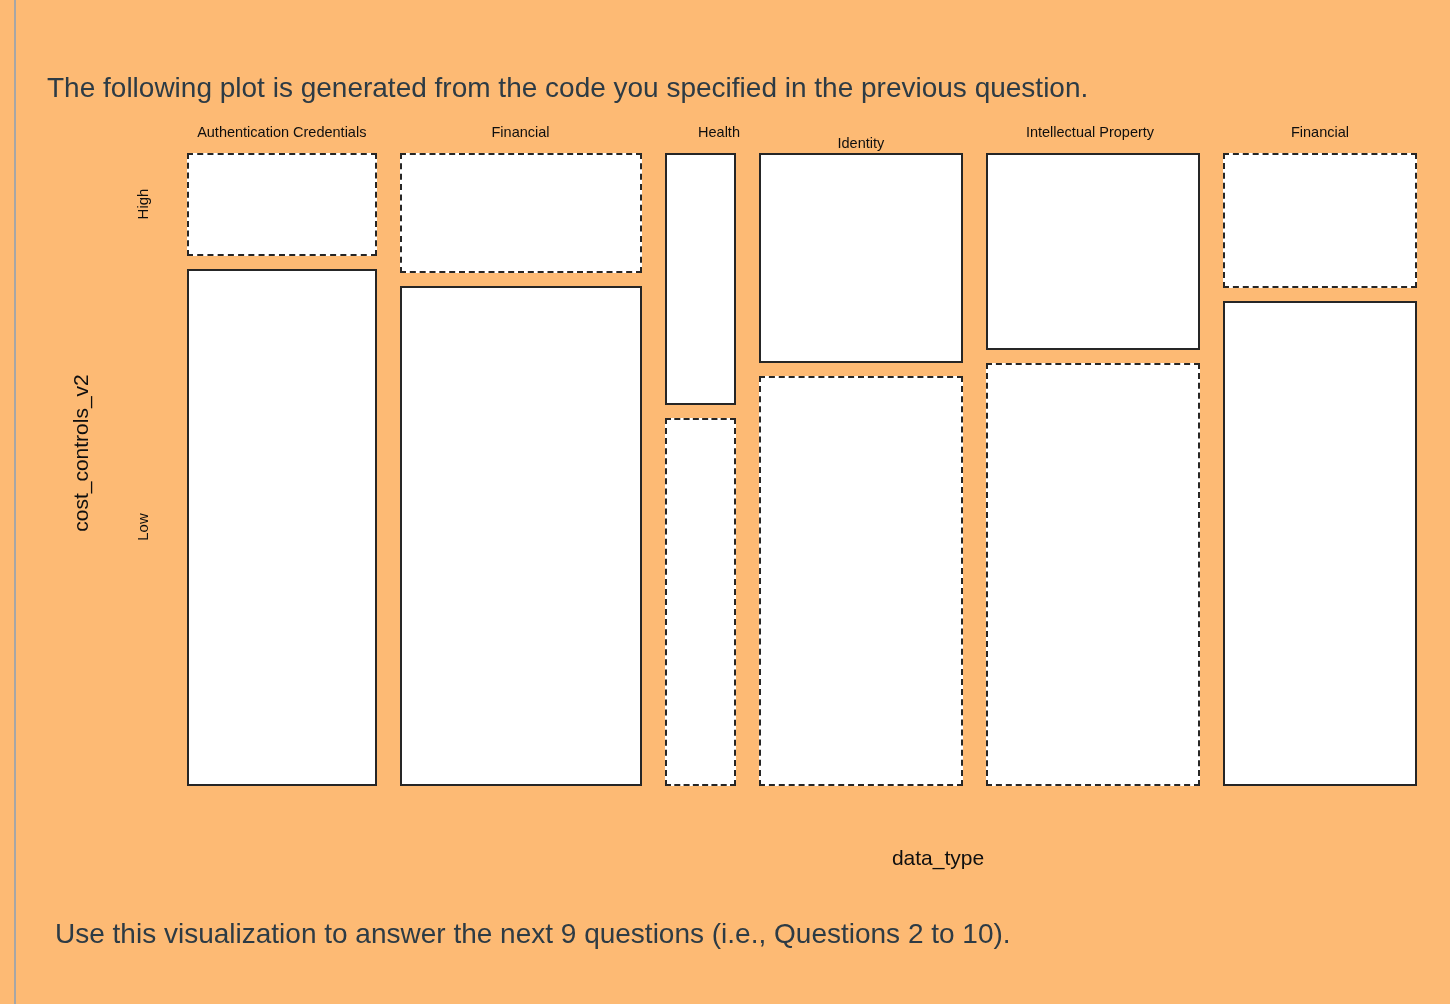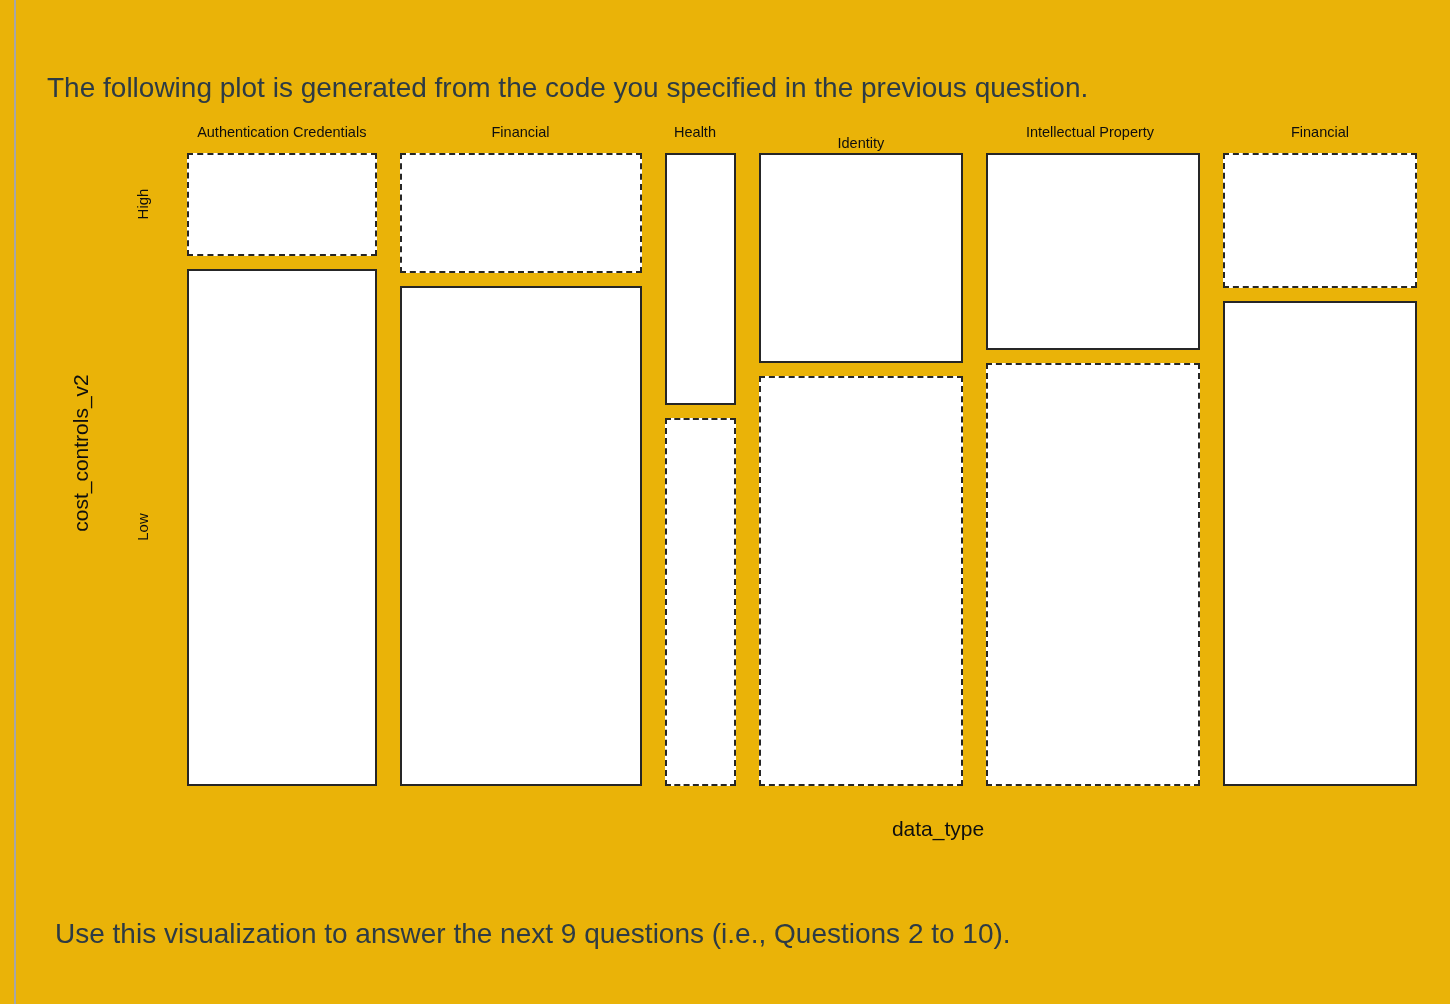--- a/index.html
+++ b/index.html
@@ -5,21 +5,21 @@
   html, body {
     margin: 0;
     padding: 0;
     background: #ffffff;
     font-family: "Liberation Sans", sans-serif;
   }
   .page {
     position: relative;
     width: 1450px;
     height: 1004px;
-    background: #eab308;
+    background: #fdba74;
     overflow: hidden;
   }
   .left-divider {
     position: absolute;
     left: 14px;
     top: 0;
     width: 2px;
     height: 1004px;
     background: #a6a6a6;
   }
@@ -77,21 +77,21 @@
     white-space: nowrap;
   }
   .axis-label {
     position: absolute;
     font-size: 21px;
     color: #0f0f0f;
     white-space: nowrap;
   }
   .x-label {
     left: 938px;
-    top: 829px;
+    top: 858px;
     transform: translate(-50%, -50%);
   }
   .y-label {
     left: 81px;
     top: 453px;
     transform: translate(-50%, -50%) rotate(-90deg);
   }
 </style>
 </head>
 <body>
@@ -104,21 +104,21 @@
   <div>
     <div class="plot-area">
         <div class="col-label" style="left: 94.775px;">Authentication Credentials</div>
         <div class="cell dashed" style="left: 0px; top: 0px; width: 189.55px; height: 102.92px; border-color: rgb(38, 38, 38);"></div>
         <div class="cell " style="left: 0px; top: 115.92px; width: 189.55px; height: 517.08px; border-color: rgb(38, 38, 38);"></div>
         <div class="y-tick" style="top: 51.46px;">High</div>
         <div class="y-tick" style="top: 374.46px;">Low</div>
         <div class="col-label" style="left: 333.527px;">Financial</div>
         <div class="cell dashed" style="left: 212.55px; top: 0px; width: 241.955px; height: 120.28px; border-color: rgb(38, 38, 38);"></div>
         <div class="cell " style="left: 212.55px; top: 133.28px; width: 241.955px; height: 499.72px; border-color: rgb(38, 38, 38);"></div>
-        <div class="col-label" style="left: 508px;">Health</div>
+        <div class="col-label" style="left: 532px;">Health</div>
         <div class="cell " style="left: 477.505px; top: 0px; width: 71.36px; height: 252.34px; border-color: rgb(38, 38, 38);"></div>
         <div class="cell dashed" style="left: 477.505px; top: 265.34px; width: 71.36px; height: 367.66px; border-color: rgb(38, 38, 38);"></div>
         <div class="col-label" style="left: 673.888px; margin-top: 11px;">Identity</div>
         <div class="cell " style="left: 571.865px; top: 0px; width: 204.045px; height: 210.18px; border-color: rgb(38, 38, 38);"></div>
         <div class="cell dashed" style="left: 571.865px; top: 223.18px; width: 204.045px; height: 409.82px; border-color: rgb(38, 38, 38);"></div>
         <div class="col-label" style="left: 903px;">Intellectual Property</div>
         <div class="cell " style="left: 798.91px; top: 0px; width: 214.08px; height: 196.54px; border-color: rgb(38, 38, 38);"></div>
         <div class="cell dashed" style="left: 798.91px; top: 209.54px; width: 214.08px; height: 423.46px; border-color: rgb(38, 38, 38);"></div>
         <div class="col-label" style="left: 1132.99px;">Financial</div>
         <div class="cell dashed" style="left: 1035.99px; top: 0px; width: 194.01px; height: 135.16px; border-color: rgb(38, 38, 38);"></div>

